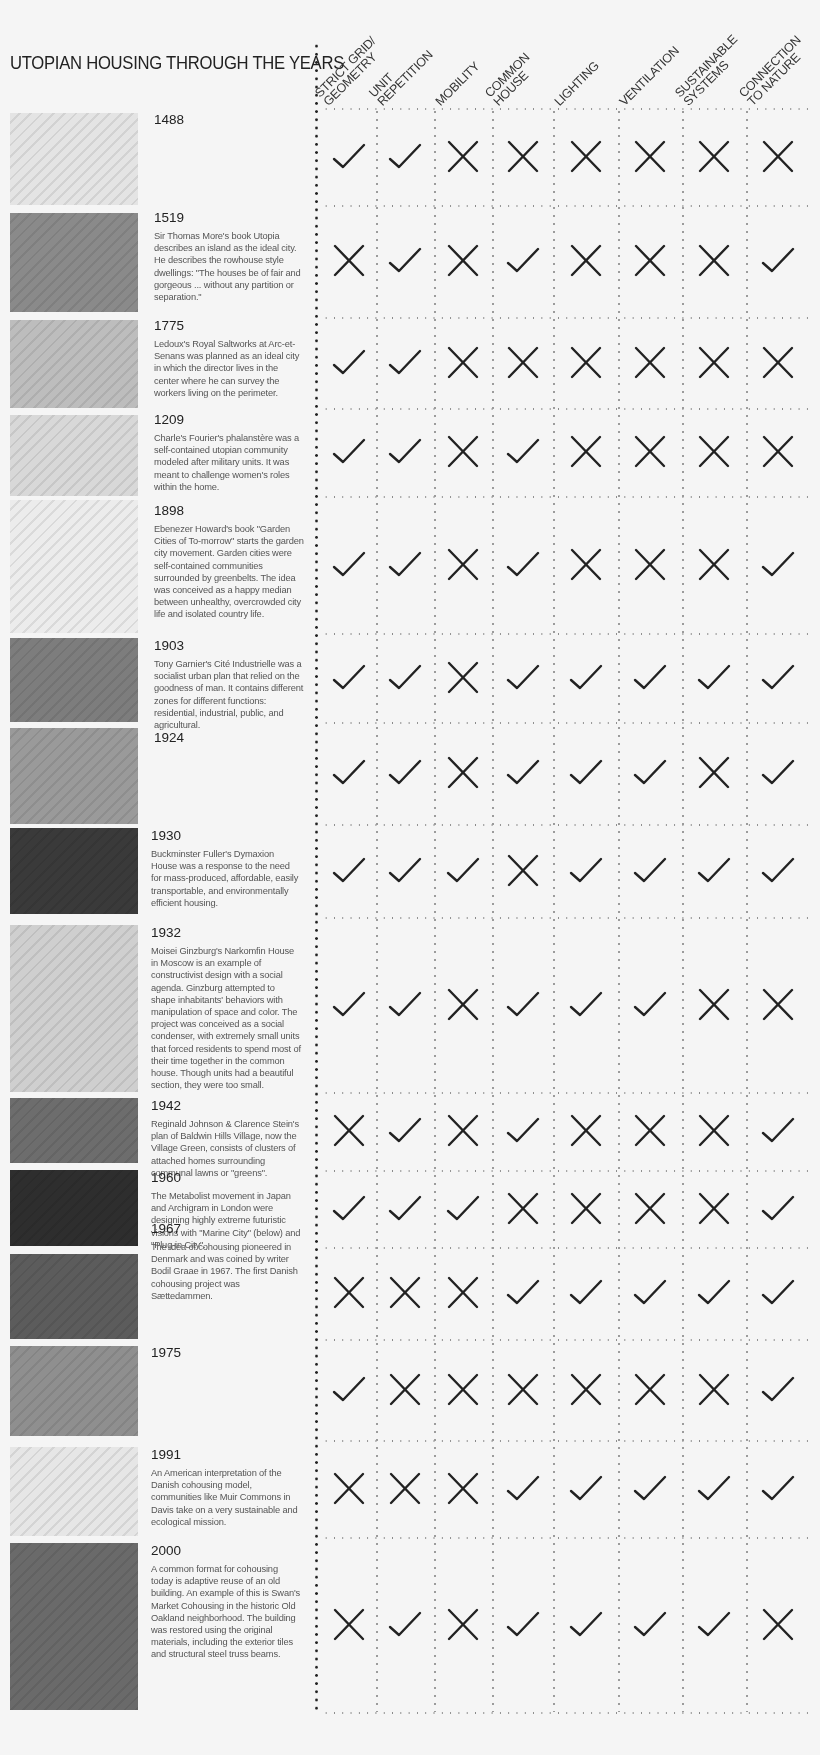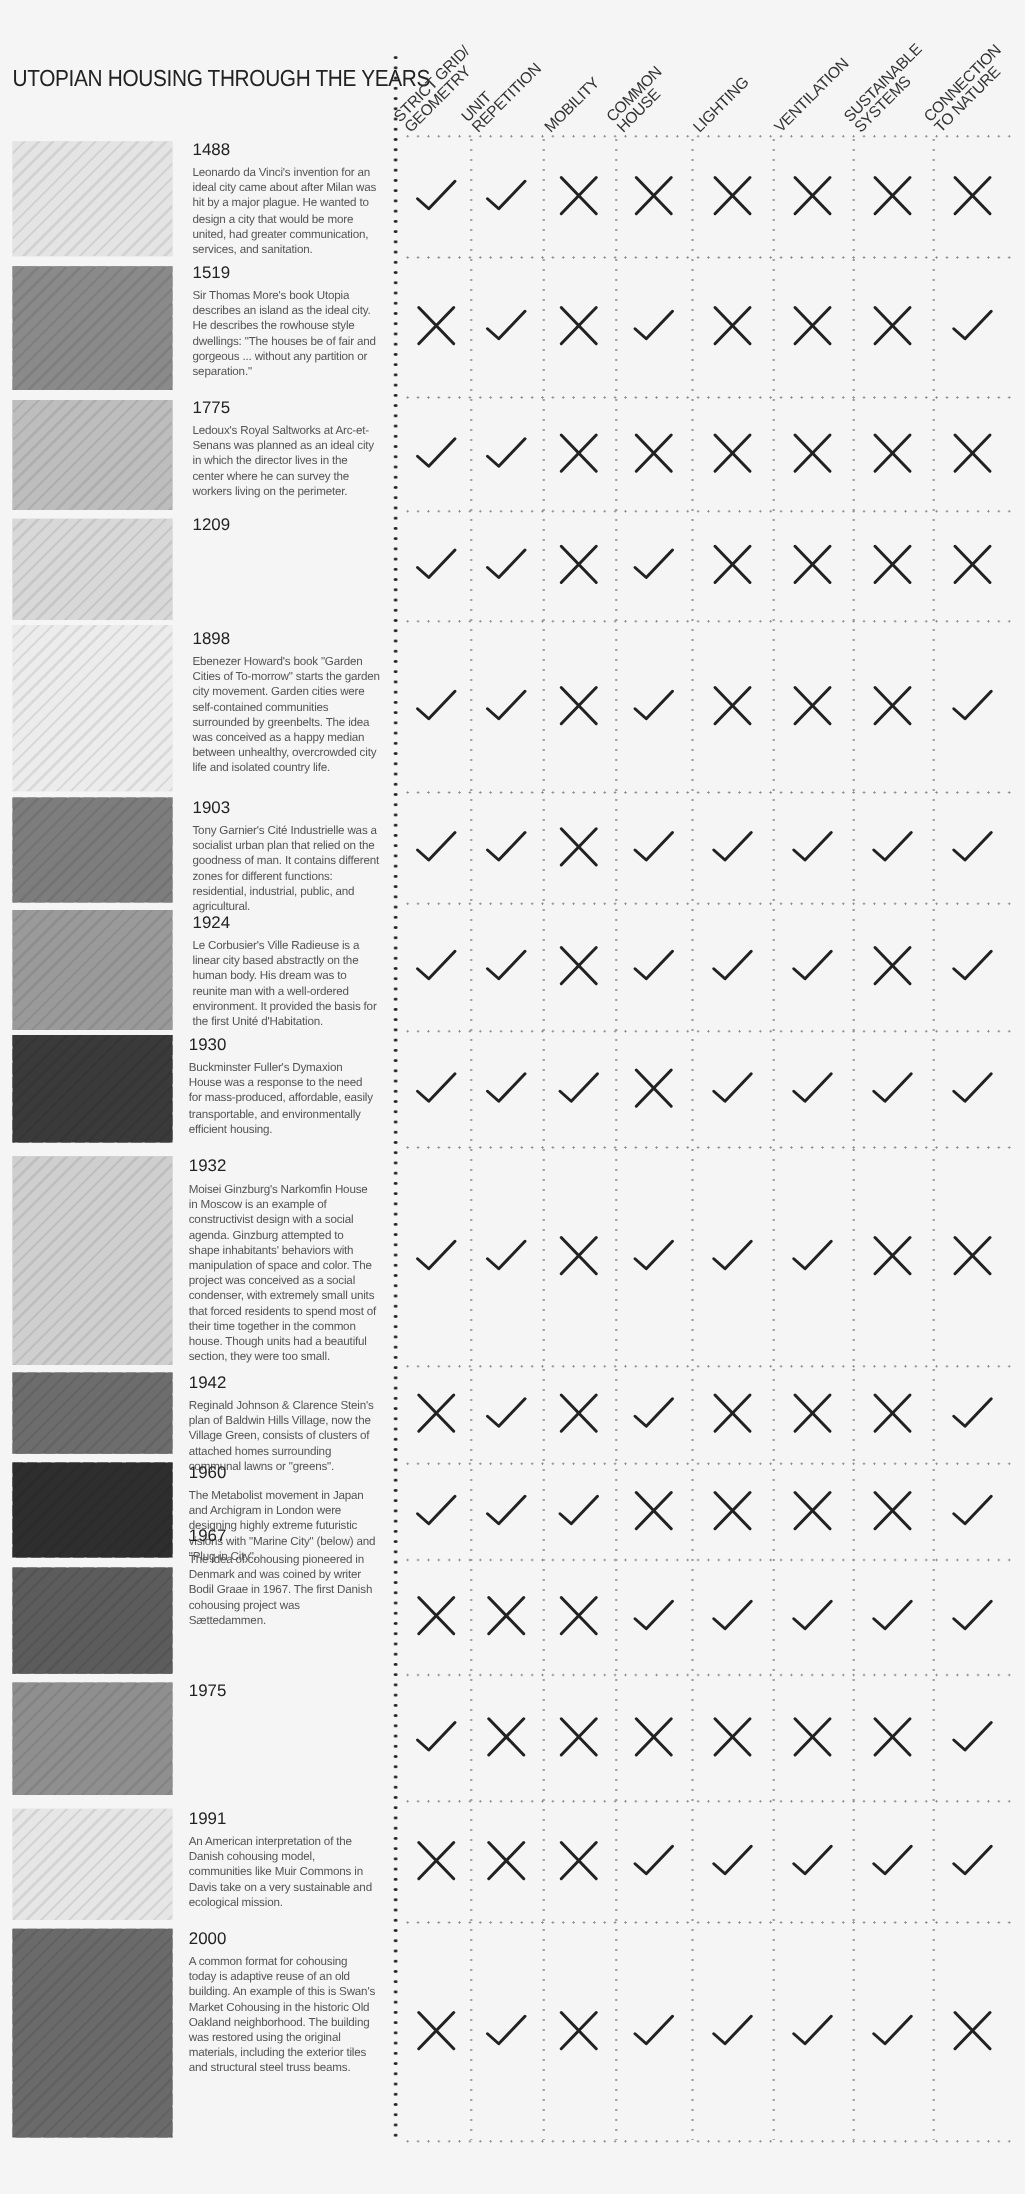--- a/index.html
+++ b/index.html
@@ -76,21 +76,20 @@
     <div class="vgrid" style="left: 434px; top: 108px; height: 1604px;"></div>
     <div class="vgrid" style="left: 492px; top: 108px; height: 1604px;"></div>
     <div class="vgrid" style="left: 553px; top: 108px; height: 1604px;"></div>
     <div class="vgrid" style="left: 618px; top: 108px; height: 1604px;"></div>
     <div class="vgrid" style="left: 682px; top: 108px; height: 1604px;"></div>
     <div class="vgrid" style="left: 746px; top: 108px; height: 1604px;"></div>
     <div class="row">
       <div class="thumb" style="top: 113px; height: 92px; background: repeating-linear-gradient(135deg, rgb(228, 228, 228) 0px, rgb(228, 228, 228) 6px, rgba(0, 0, 0, 0.08) 6px, rgba(0, 0, 0, 0.08) 8px), rgb(228, 228, 228);"></div>
       <div class="entry" style="top: 112px;">
         <div class="year">1488</div>
-        <div class="desc">Leonardo da Vinci's invention for an ideal city came about after Milan was hit by a major plague. He wanted to design a city that would be more united, had greater communication, services, and sanitation.</div>
       </div>
       <div class="cell" style="left: 324px; top: 134.5px;"><svg viewBox="0 0 50 44">
           <polyline points="10,24 19,32 40,10" fill="none" stroke="#222" stroke-width="2.4" stroke-linecap="round" stroke-linejoin="round"></polyline>
         </svg></div>
       <div class="cell" style="left: 380px; top: 134.5px;"><svg viewBox="0 0 50 44">
           <polyline points="10,24 19,32 40,10" fill="none" stroke="#222" stroke-width="2.4" stroke-linecap="round" stroke-linejoin="round"></polyline>
         </svg></div>
       <div class="cell" style="left: 438px; top: 134.5px;"><svg viewBox="0 0 50 44">
           <line x1="11" y1="7" x2="39" y2="36" stroke="#222" stroke-width="2.4" stroke-linecap="round"></line>
           <line x1="39" y1="7" x2="11" y2="36" stroke="#222" stroke-width="2.4" stroke-linecap="round"></line>
@@ -186,20 +185,21 @@
         </svg></div>
       <div class="cell" style="left: 753px; top: 340.5px;"><svg viewBox="0 0 50 44">
           <line x1="11" y1="7" x2="39" y2="36" stroke="#222" stroke-width="2.4" stroke-linecap="round"></line>
           <line x1="39" y1="7" x2="11" y2="36" stroke="#222" stroke-width="2.4" stroke-linecap="round"></line>
         </svg></div>
     </div>
     <div class="row">
       <div class="thumb" style="top: 415px; height: 81px; background: repeating-linear-gradient(135deg, rgb(216, 216, 216) 0px, rgb(216, 216, 216) 6px, rgba(0, 0, 0, 0.08) 6px, rgba(0, 0, 0, 0.08) 8px), rgb(216, 216, 216);"></div>
       <div class="entry" style="top: 412px;">
         <div class="year">1209</div>
+        <div class="desc">Charle's Fourier's phalanstère was a self-contained utopian community modeled after military units. It was meant to challenge women's roles within the home.</div>
       </div>
       <div class="cell" style="left: 324px; top: 430px;"><svg viewBox="0 0 50 44">
           <polyline points="10,24 19,32 40,10" fill="none" stroke="#222" stroke-width="2.4" stroke-linecap="round" stroke-linejoin="round"></polyline>
         </svg></div>
       <div class="cell" style="left: 380px; top: 430px;"><svg viewBox="0 0 50 44">
           <polyline points="10,24 19,32 40,10" fill="none" stroke="#222" stroke-width="2.4" stroke-linecap="round" stroke-linejoin="round"></polyline>
         </svg></div>
       <div class="cell" style="left: 438px; top: 430px;"><svg viewBox="0 0 50 44">
           <line x1="11" y1="7" x2="39" y2="36" stroke="#222" stroke-width="2.4" stroke-linecap="round"></line>
           <line x1="39" y1="7" x2="11" y2="36" stroke="#222" stroke-width="2.4" stroke-linecap="round"></line>
@@ -288,21 +288,20 @@
           <polyline points="10,24 19,32 40,10" fill="none" stroke="#222" stroke-width="2.4" stroke-linecap="round" stroke-linejoin="round"></polyline>
         </svg></div>
       <div class="cell" style="left: 753px; top: 655.5px;"><svg viewBox="0 0 50 44">
           <polyline points="10,24 19,32 40,10" fill="none" stroke="#222" stroke-width="2.4" stroke-linecap="round" stroke-linejoin="round"></polyline>
         </svg></div>
     </div>
     <div class="row">
       <div class="thumb" style="top: 728px; height: 96px; background: repeating-linear-gradient(135deg, rgb(154, 154, 154) 0px, rgb(154, 154, 154) 6px, rgba(0, 0, 0, 0.08) 6px, rgba(0, 0, 0, 0.08) 8px), rgb(154, 154, 154);"></div>
       <div class="entry" style="top: 730px;">
         <div class="year">1924</div>
-        <div class="desc">Le Corbusier's Ville Radieuse is a linear city based abstractly on the human body. His dream was to reunite man with a well-ordered environment. It provided the basis for the first Unité d'Habitation.</div>
       </div>
       <div class="cell" style="left: 324px; top: 751px;"><svg viewBox="0 0 50 44">
           <polyline points="10,24 19,32 40,10" fill="none" stroke="#222" stroke-width="2.4" stroke-linecap="round" stroke-linejoin="round"></polyline>
         </svg></div>
       <div class="cell" style="left: 380px; top: 751px;"><svg viewBox="0 0 50 44">
           <polyline points="10,24 19,32 40,10" fill="none" stroke="#222" stroke-width="2.4" stroke-linecap="round" stroke-linejoin="round"></polyline>
         </svg></div>
       <div class="cell" style="left: 438px; top: 751px;"><svg viewBox="0 0 50 44">
           <line x1="11" y1="7" x2="39" y2="36" stroke="#222" stroke-width="2.4" stroke-linecap="round"></line>
           <line x1="39" y1="7" x2="11" y2="36" stroke="#222" stroke-width="2.4" stroke-linecap="round"></line>

